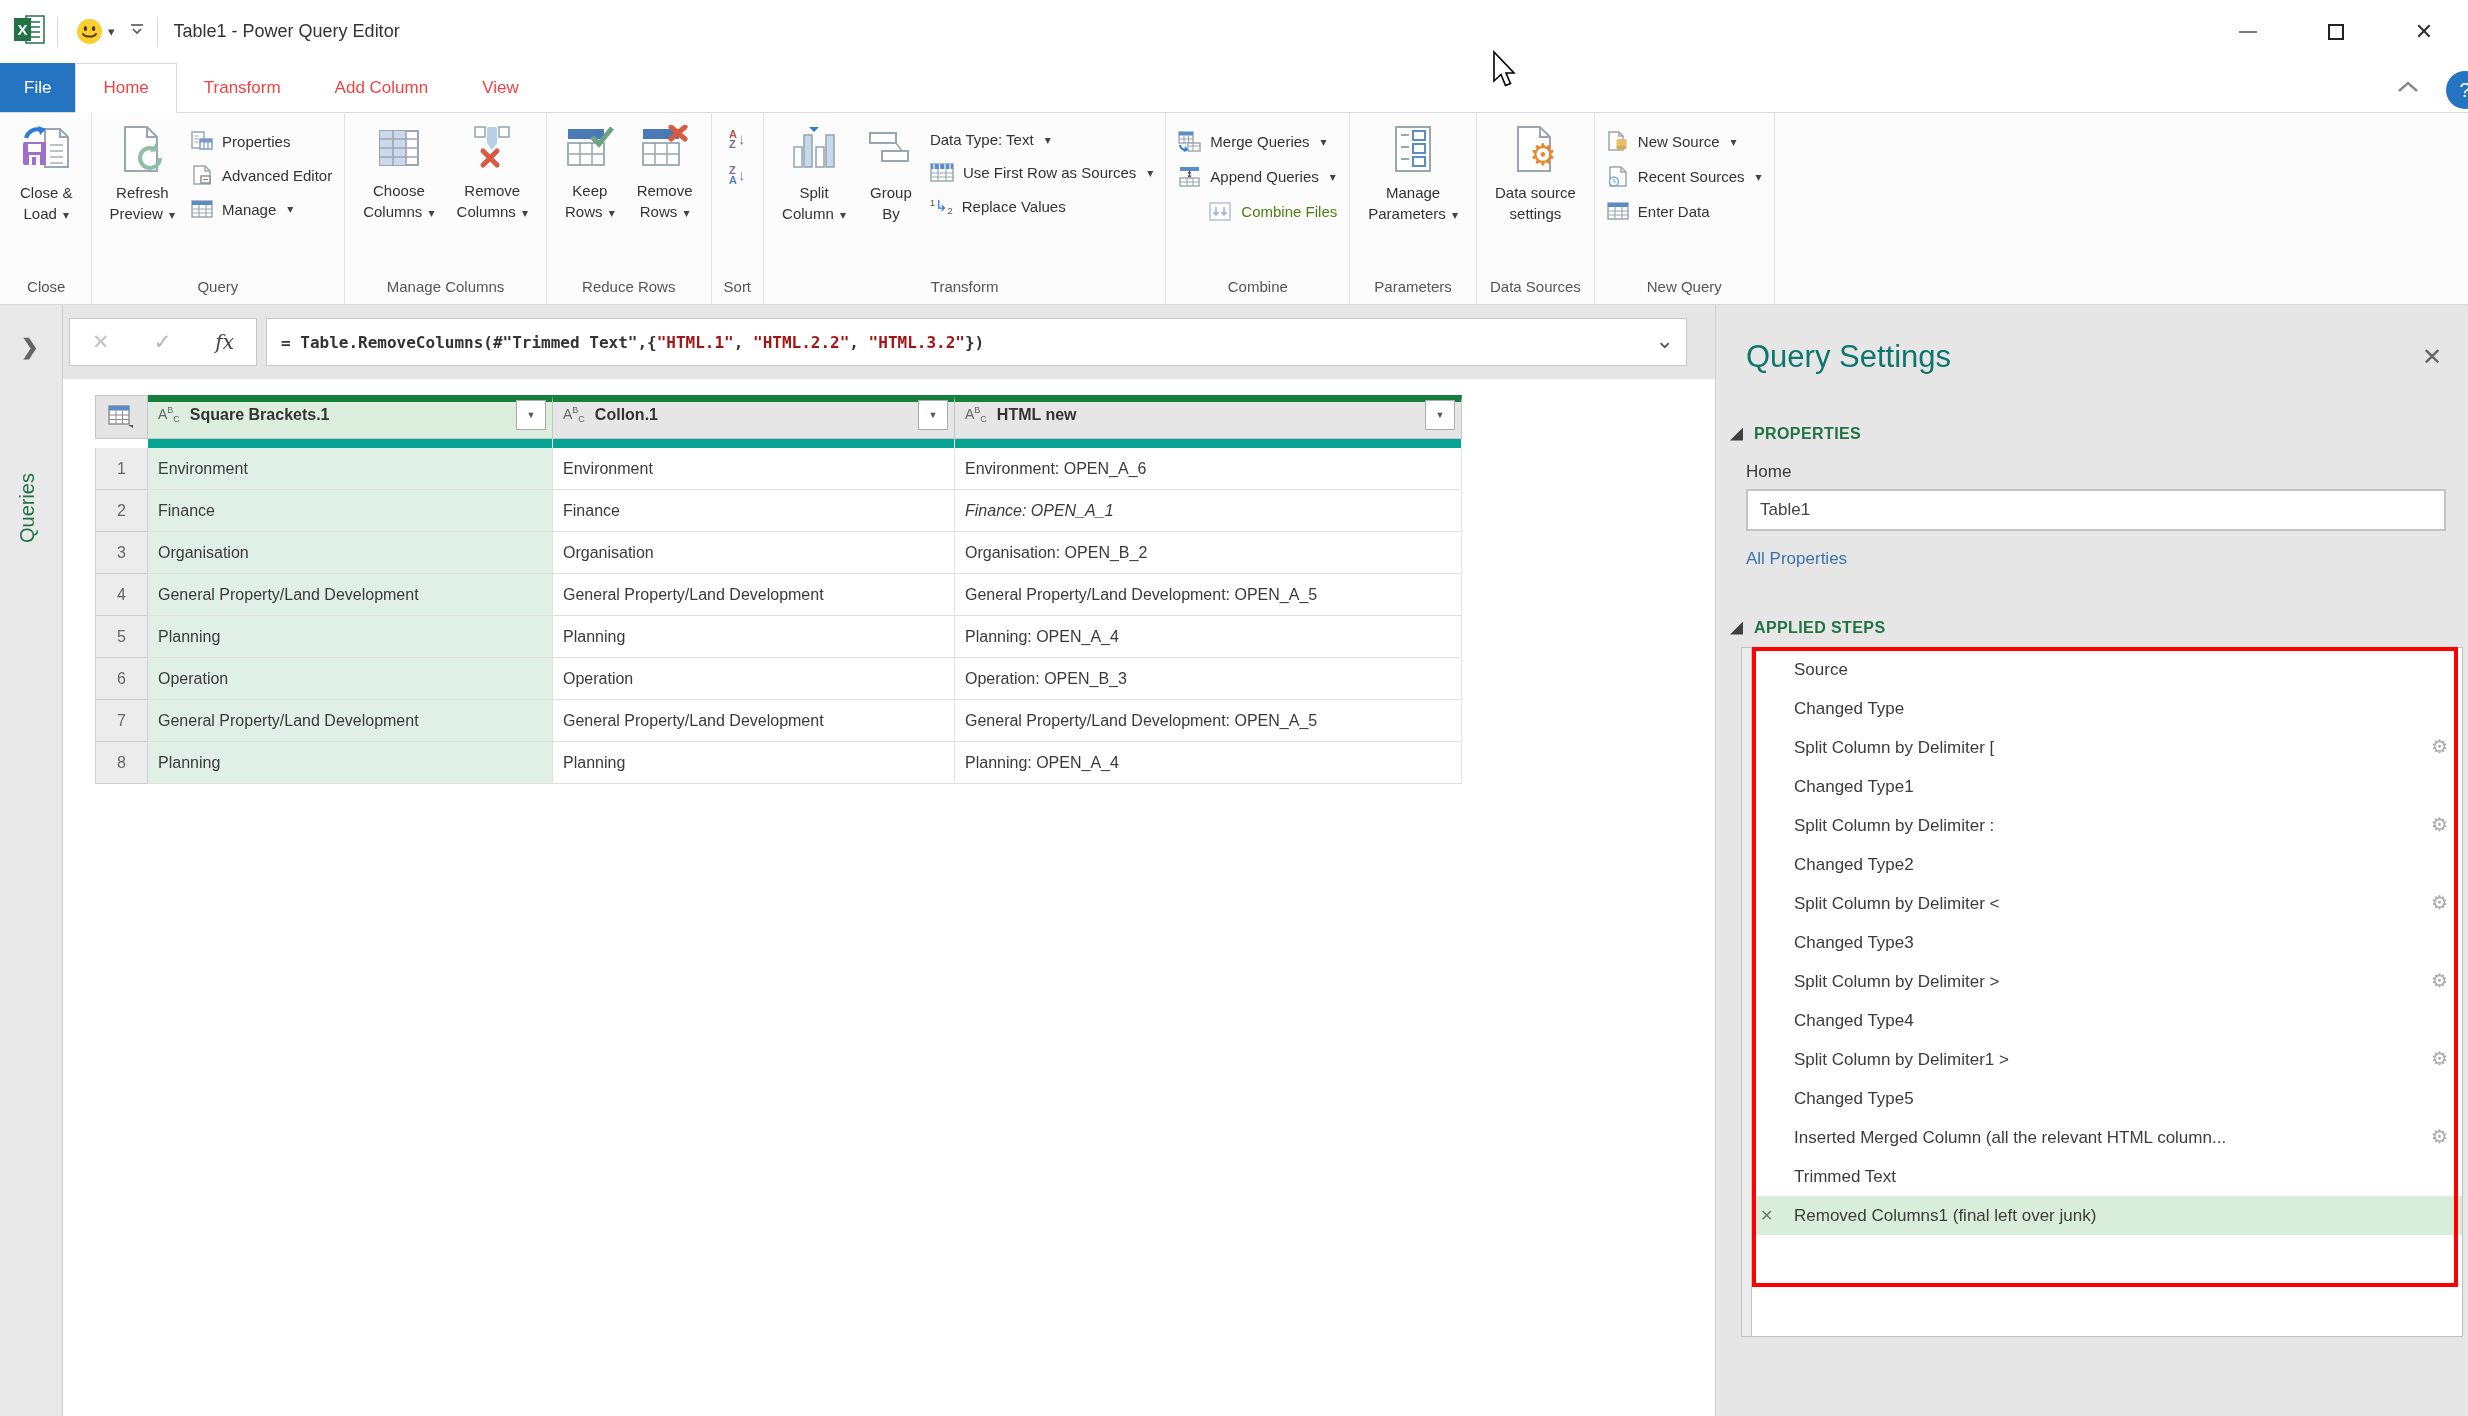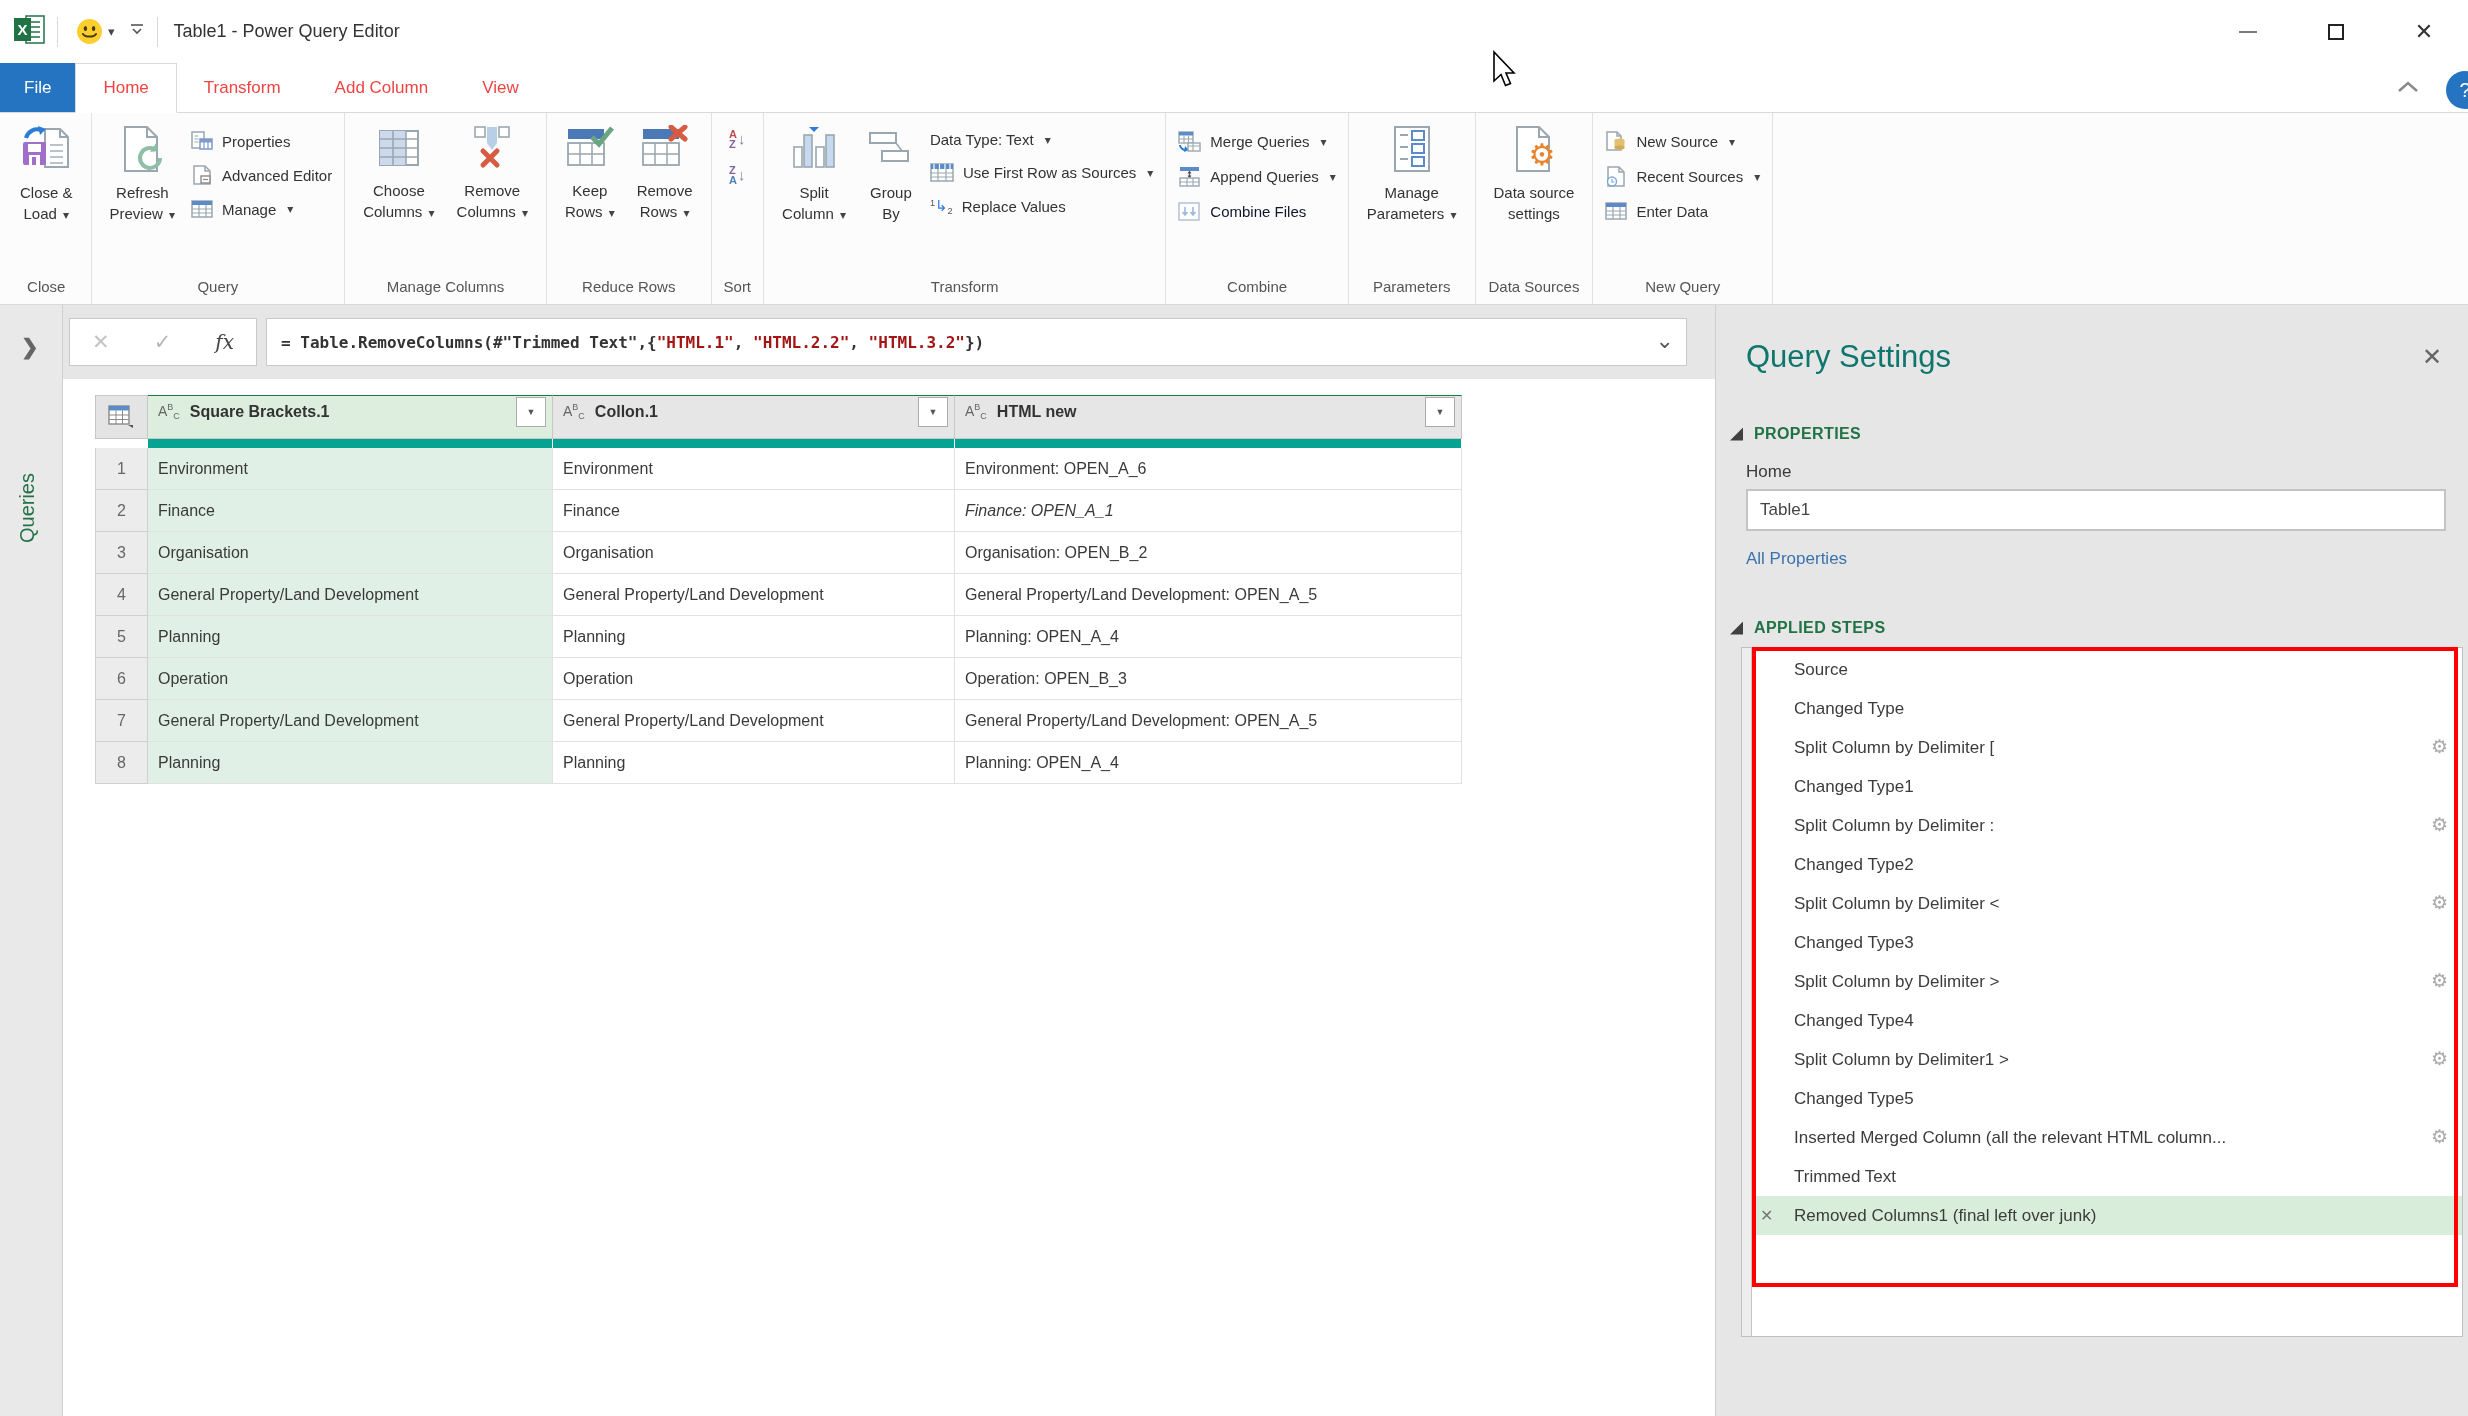--- a/index.html
+++ b/index.html
@@ -34,21 +34,21 @@
 
   
   .ribbon { height: 192px; background: #fcfcfc; border-bottom: 1px solid #d9d9d9; display: flex; padding-left: 2px; flex: none; }
   .rgroup { display: flex; flex-direction: column; border-right: 1px solid #e2e2e2; padding: 10px 12px 0 12px; }
   .rgroup-content { flex: 1; display: flex; align-items: flex-start; gap: 10px; }
   .rgroup-label { text-align: center; color: #555; font-size: 15px; padding: 4px 0 9px; white-space: nowrap; }
   .bigbtn { display: flex; flex-direction: column; align-items: center; gap: 9px; font-size: 15px; color: #333; padding: 2px 6px; text-align: center; }
   .bigbtn .lbl { line-height: 21px; white-space: nowrap; }
   .smallcol { display: flex; flex-direction: column; gap: 14px; padding-top: 8px; }
   .smallbtn { display: flex; align-items: center; gap: 9px; font-size: 15px; color: #333; white-space: nowrap; }
-  .smallbtn.disabled { color: #0f172a; }
+  .smallbtn.disabled { color: #4d7c0f; margin-left: 31px; }
   .dd { font-size: 12px; color: #444; margin-left: 2px; }
   .sorticon { font-size: 11px; font-weight: bold; line-height: 10px; display: flex; align-items: center; gap: 1px; padding: 2px; }
   .sorticon .letters { display: flex; flex-direction: column; }
   .sorticon .arrow { color: #7a8aa0; font-size: 15px; font-weight: normal; }
   .replace-icon { font-size: 11px; color: #555; white-space: nowrap; }
   .replace-icon .arr { color: #2e7cd6; font-size: 15px; }
 
   
   .main { flex: 1; display: flex; min-height: 0; }
   .queries-pane { width: 63px; background: #e9e9e9; border-right: 1px solid #cfcfcf; position: relative; flex: none; }
@@ -62,21 +62,21 @@
   .fxb-check { color: #b5b5b5; font-size: 21px; }
   .fxb-fx { color: #444; font-size: 20px; font-style: italic; font-family: "DejaVu Serif", serif; }
   .formula-input { flex: 1; height: 48px; background: #fff; border: 1px solid #c9c9c9; display: flex; align-items: center; padding: 0 40px 0 14px; font-family: "DejaVu Sans Mono", monospace; font-size: 16px; font-weight: 600; position: relative; white-space: pre; overflow: hidden; }
   .formula-input .seg-string { color: #a31515; }
   .formula-dd { position: absolute; right: 12px; top: 9px; color: #555; font-size: 22px; font-weight: normal; font-family: "Liberation Sans", sans-serif; }
 
   .grid-area { flex: 1; background: #fff; padding: 16px 0 0 32px; overflow: hidden; }
   .grid { width: 1367px; font-size: 16px; }
   .grid-header { display: flex; height: 44px; }
   .corner-cell { width: 53px; flex: none; background: #e4e4e4; border: 1px solid #c6c6c6; display: flex; align-items: center; justify-content: center; }
-  .hcell { display: flex; align-items: center; padding: 0 6px 10px 10px; background: #e6e6e6; border-top: 1px solid #15803d; border-right: 1px solid #c6c6c6; border-bottom: 1px solid #c6c6c6; font-weight: bold; color: #333; }
+  .hcell { display: flex; align-items: center; padding: 0 6px 10px 10px; background: #e6e6e6; border-top: 7px solid #15803d; border-right: 1px solid #c6c6c6; border-bottom: 1px solid #c6c6c6; font-weight: bold; color: #333; }
   .hcell.selected { background: #ddeede; }
   .abc { color: #666; font-weight: normal; font-size: 14px; margin-right: 10px; flex: none; }
   .abc sup { font-size: 9px; } .abc sub { font-size: 9px; }
   .filterbtn { margin-left: auto; width: 30px; height: 30px; background: #fff; border: 1px solid #ababab; display: flex; align-items: center; justify-content: center; font-size: 9px; color: #555; flex: none; }
   .quality-row { display: flex; height: 9px; }
   .quality-row .qspacer { width: 53px; flex: none; }
   .quality-row .qbar { background: #05a391; margin-right: 1px; }
   .grid-row { display: flex; height: 42px; }
   .numcell { width: 53px; flex: none; background: #ececec; border-left: 1px solid #d0d0d0; border-right: 1px solid #d0d0d0; border-bottom: 1px solid #d0d0d0; color: #666; display: flex; align-items: center; justify-content: center; }
   .dcell { display: flex; align-items: center; padding: 0 10px; border-right: 1px solid #e2e2e2; border-bottom: 1px solid #e2e2e2; color: #3a3a3a; white-space: nowrap; overflow: hidden; }

